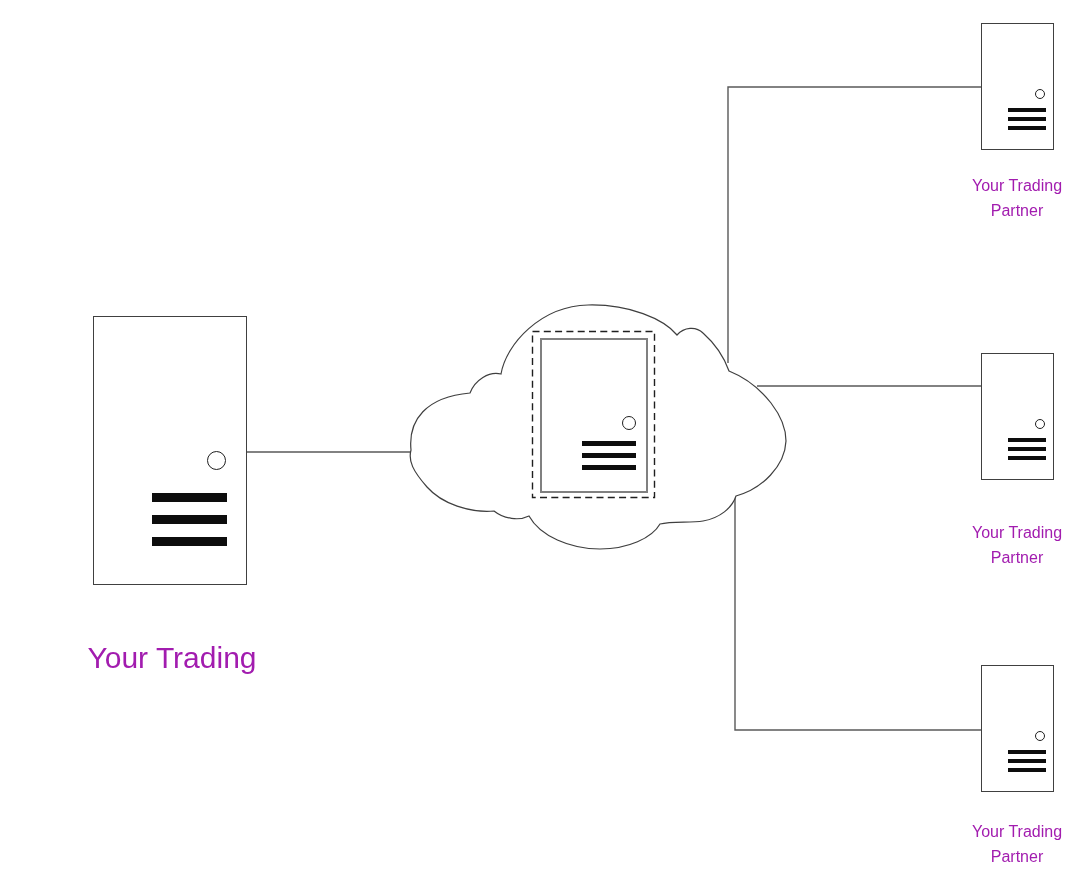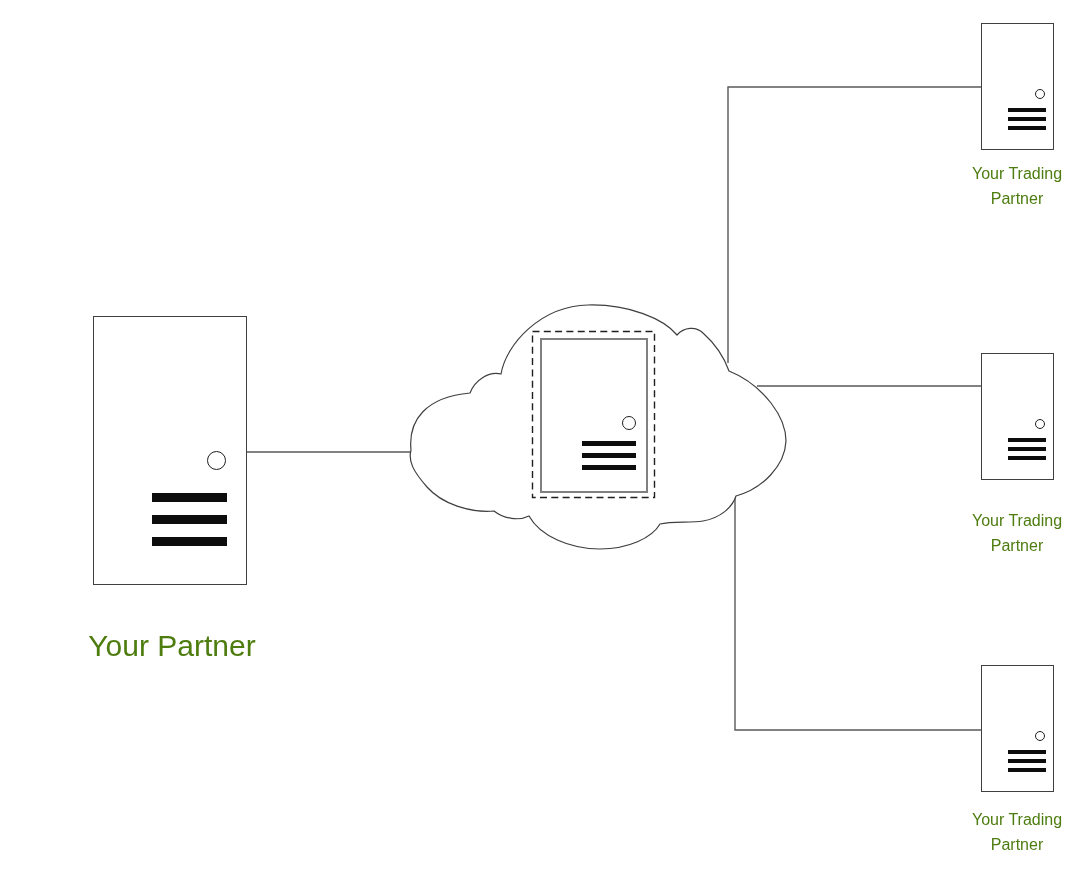--- a/index.html
+++ b/index.html
@@ -50,21 +50,21 @@
   .server-partner .power { left: 53px; top: 65px; width: 10px; height: 10px; border-width: 1.3px; }
   .server-partner .vent  { left: 26px; width: 38px; height: 4px; }
   .server-partner .v1 { top: 84px; }
   .server-partner .v2 { top: 93px; }
   .server-partner .v3 { top: 102px; }
   .partner-1 { left: 981px; top: 23px; }
   .partner-2 { left: 981px; top: 353px; }
   .partner-3 { left: 981px; top: 665px; }
 
   
-  .label { position: absolute; color: #4d7c0f; text-align: center; white-space: normal; }
+  .label { position: absolute; color: #a21caf; text-align: center; white-space: normal; margin-top: 12px; }
   .company-label { left: 42px;  top: 627px; width: 260px; font-size: 30px; line-height: 38px; }
   .van-label     { left: 536px; top: 603px; width: 120px; font-size: 32px; line-height: 38px; letter-spacing: 1px; }
   .partner-label { width: 124px; font-size: 16px; line-height: 25px; }
   .partner-label-1 { left: 955px; top: 161px; }
   .partner-label-2 { left: 955px; top: 508px; }
   .partner-label-3 { left: 955px; top: 807px; }
 </style>
 </head>
 <body>
 
@@ -97,21 +97,21 @@
 
     <rect x="532.5" y="331.5" width="122" height="166" fill="none" stroke="#1f1f1f" stroke-width="1.4" stroke-dasharray="7 4.3"></rect>
   </svg>
 
   <div class="server server-company">
     <span class="power"></span>
     <span class="vent v1"></span>
     <span class="vent v2"></span>
     <span class="vent v3"></span>
   </div>
-  <div class="label company-label">Your Partner</div>
+  <div class="label company-label">Your Trading</div>
 
   <div class="server server-van">
     <span class="power"></span>
     <span class="vent v1"></span>
     <span class="vent v2"></span>
     <span class="vent v3"></span>
   </div>
 
   <div class="server server-partner partner-1">
     <span class="power"></span>

